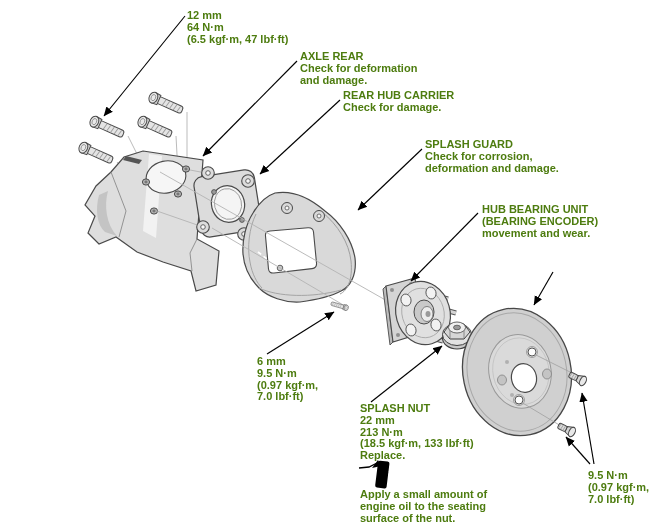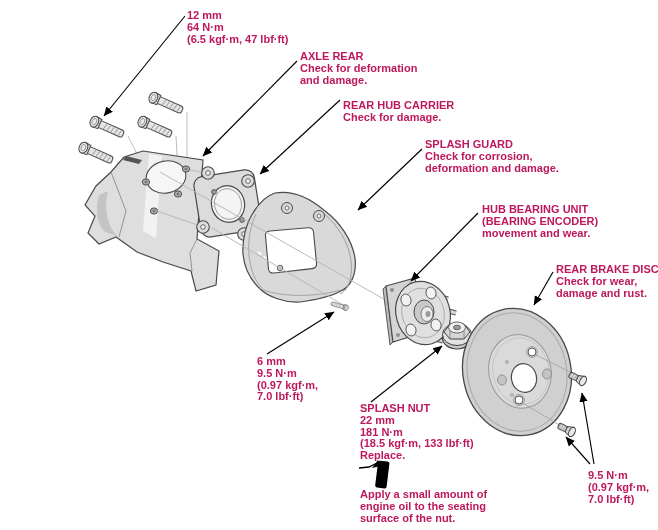--- a/index.html
+++ b/index.html
@@ -1,17 +1,17 @@
 <!DOCTYPE html>
 <html><head>
 <meta charset="utf-8">
 <style>
   html,body{margin:0;padding:0;background:#fff;}
   .stage{position:relative;width:658px;height:530px;background:#ffffff;overflow:hidden;
-         font-family:"Liberation Sans", sans-serif;color:#be185d;}
+         font-family:"Liberation Sans", sans-serif;color:#4d7c0f;}
   .stage svg{position:absolute;left:0;top:0;}
   .lbl{position:absolute;font-size:11px;line-height:11.8px;white-space:nowrap;}
   .lbl .t{font-weight:bold;}
   .lbl .n{font-weight:bold;}
 </style>
 </head>
 <body>
 
 <div class="stage">
 
@@ -213,54 +213,49 @@
     <div class="t">64 N·m</div>
     <div class="t">(6.5 kgf·m, 47 lbf·ft)</div>
   </div>
 
   <div class="lbl" style="left:300px;top:51px">
     <div class="t">AXLE REAR</div>
     <div class="n">Check for deformation</div>
     <div class="n">and damage.</div>
   </div>
 
-  <div class="lbl" style="left:343px;top:100px">
+  <div class="lbl" style="left:343px;top:90px">
     <div class="t">REAR HUB CARRIER</div>
     <div class="n">Check for damage.</div>
   </div>
 
   <div class="lbl" style="left:425px;top:139px">
     <div class="t">SPLASH GUARD</div>
     <div class="n">Check for corrosion,</div>
     <div class="n">deformation and damage.</div>
   </div>
 
   <div class="lbl" style="left:482px;top:204px">
     <div class="t">HUB BEARING UNIT</div>
     <div class="t">(BEARING ENCODER)</div>
     <div class="n">movement and wear.</div>
   </div>
 
-  <div class="lbl" style="left:556px;top:264px">
-    <div class="t">REAR BRAKE DISC</div>
-    <div class="n">Check for wear,</div>
-    <div class="n">damage and rust.</div>
-  </div>
 
   <div class="lbl" style="left:257px;top:356px">
     <div class="t">6 mm</div>
     <div class="t">9.5 N·m</div>
     <div class="t">(0.97 kgf·m,</div>
     <div class="t">7.0 lbf·ft)</div>
   </div>
 
   <div class="lbl" style="left:360px;top:403px">
     <div class="t">SPLASH NUT</div>
     <div class="t">22 mm</div>
-    <div class="t">181 N·m</div>
+    <div class="t">213 N·m</div>
     <div class="t">(18.5 kgf·m, 133 lbf·ft)</div>
     <div class="n">Replace.</div>
   </div>
 
   <div class="lbl" style="left:360px;top:489px">
     <div class="n">Apply a small amount of</div>
     <div class="n">engine oil to the seating</div>
     <div class="n">surface of the nut.</div>
   </div>
 

